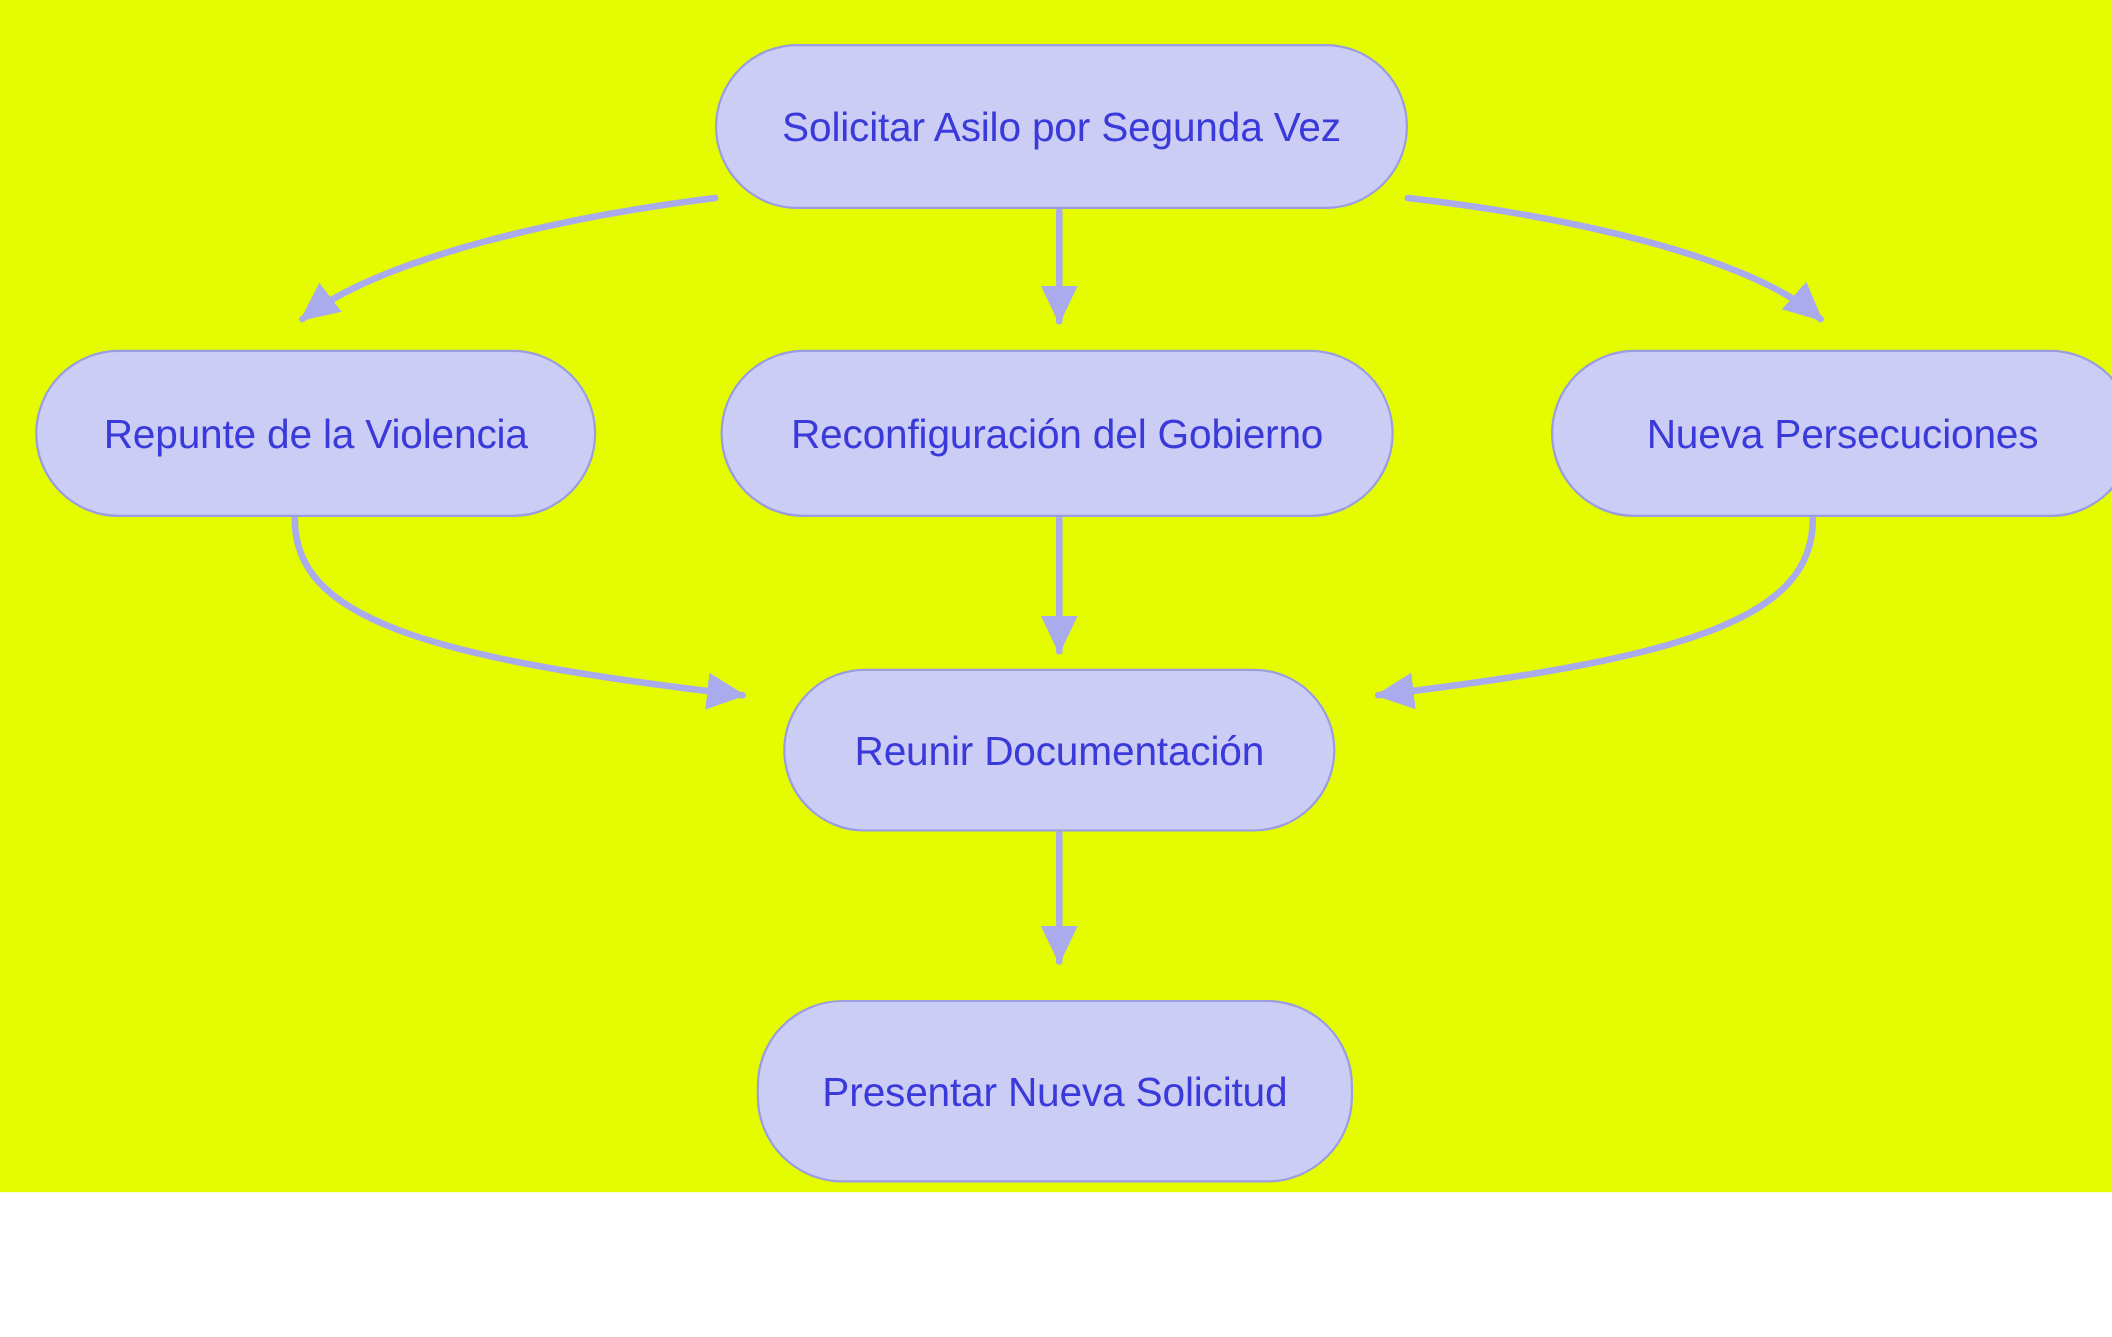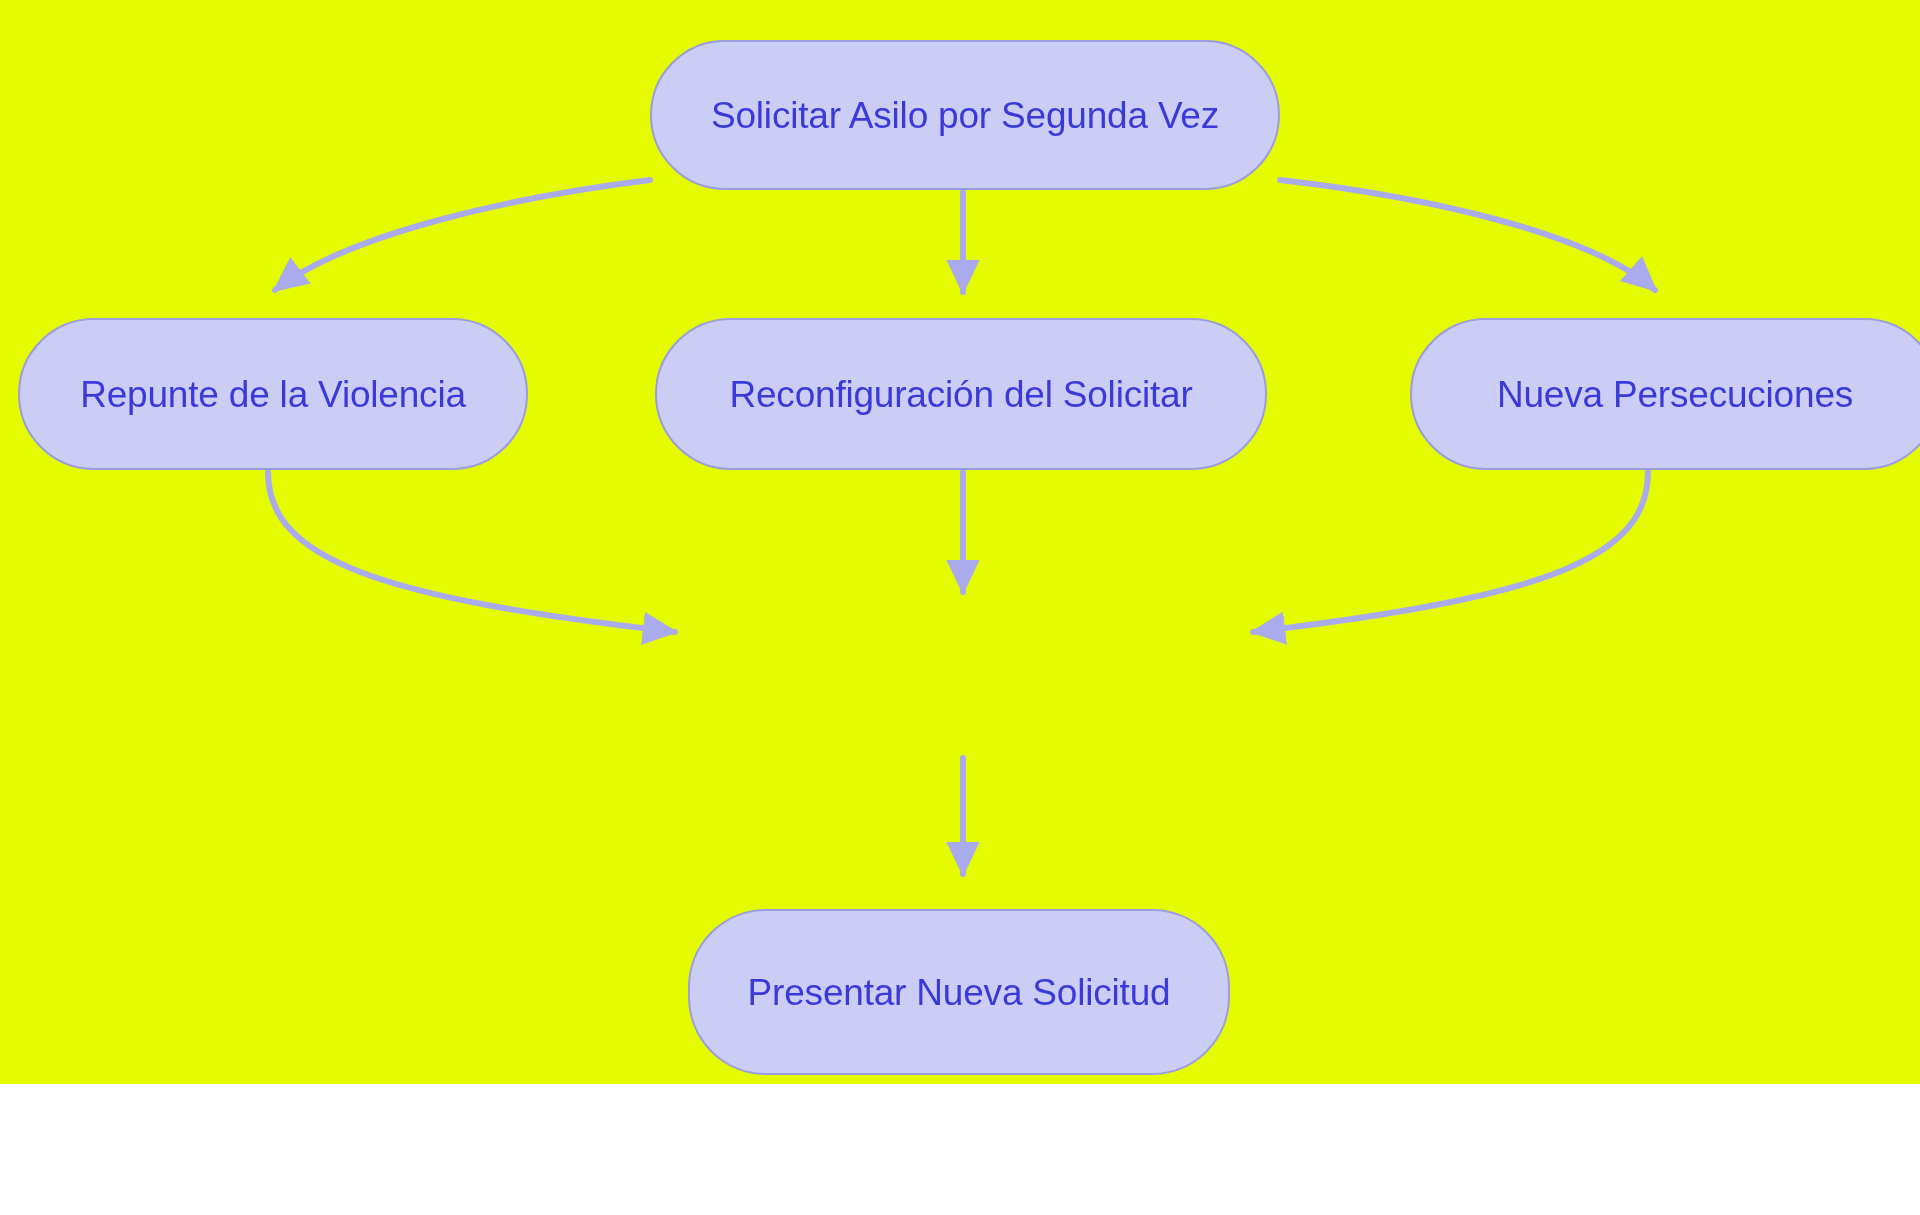--- a/index.html
+++ b/index.html
@@ -47,21 +47,21 @@
     justify-content: center;
     color: #3a3adb;
     font-family: "Liberation Sans", sans-serif;
     font-size: 37px;
     font-weight: 400;
     letter-spacing: -0.2px;
     white-space: nowrap;
     line-height: 1;
   }
   #n-root   { left: 650px;  top: 40px;   width: 630px; height: 150px; }
-  #n-vio    { left: 18px;   top: 318px;  width: 510px; height: 152px; text-align: center; }
+  #n-vio    { left: 32px;   top: 318px;  width: 510px; height: 152px; text-align: center; }
   #n-gob    { left: 655px;  top: 318px;  width: 612px; height: 152px; }
   #n-per    { left: 1410px; top: 318px;  width: 530px; height: 152px; border-radius: 78px; }
   #n-doc    { left: 712px;  top: 608px;  width: 502px; height: 148px; }
   #n-sol    { left: 688px;  top: 890px;  width: 542px; height: 166px; margin-top: 19px; }
 
   #footer {
     position: absolute;
     left: 0;
     top: 1084px;
     width: 1920px;
@@ -103,27 +103,30 @@
 
     <div class="node" id="n-root">
       <span>Solicitar Asilo por Segunda Vez</span>
     </div>
 
     <div class="node" id="n-vio">
       <span>Repunte de la Violencia</span>
     </div>
 
     <div class="node" id="n-gob">
-      <span>Reconfiguración del Solicitar</span>
+      <span>Reconfiguración del Gobierno</span>
     </div>
 
     <div class="node" id="n-per">
       <span>Nueva Persecuciones</span>
     </div>
 
+    <div class="node" id="n-doc">
+      <span>Reunir Documentación</span>
+    </div>
 
     <div class="node" id="n-sol">
       <span>Presentar Nueva Solicitud</span>
     </div>
 
   </div>
 
   <div id="footer">
     
   </div>

